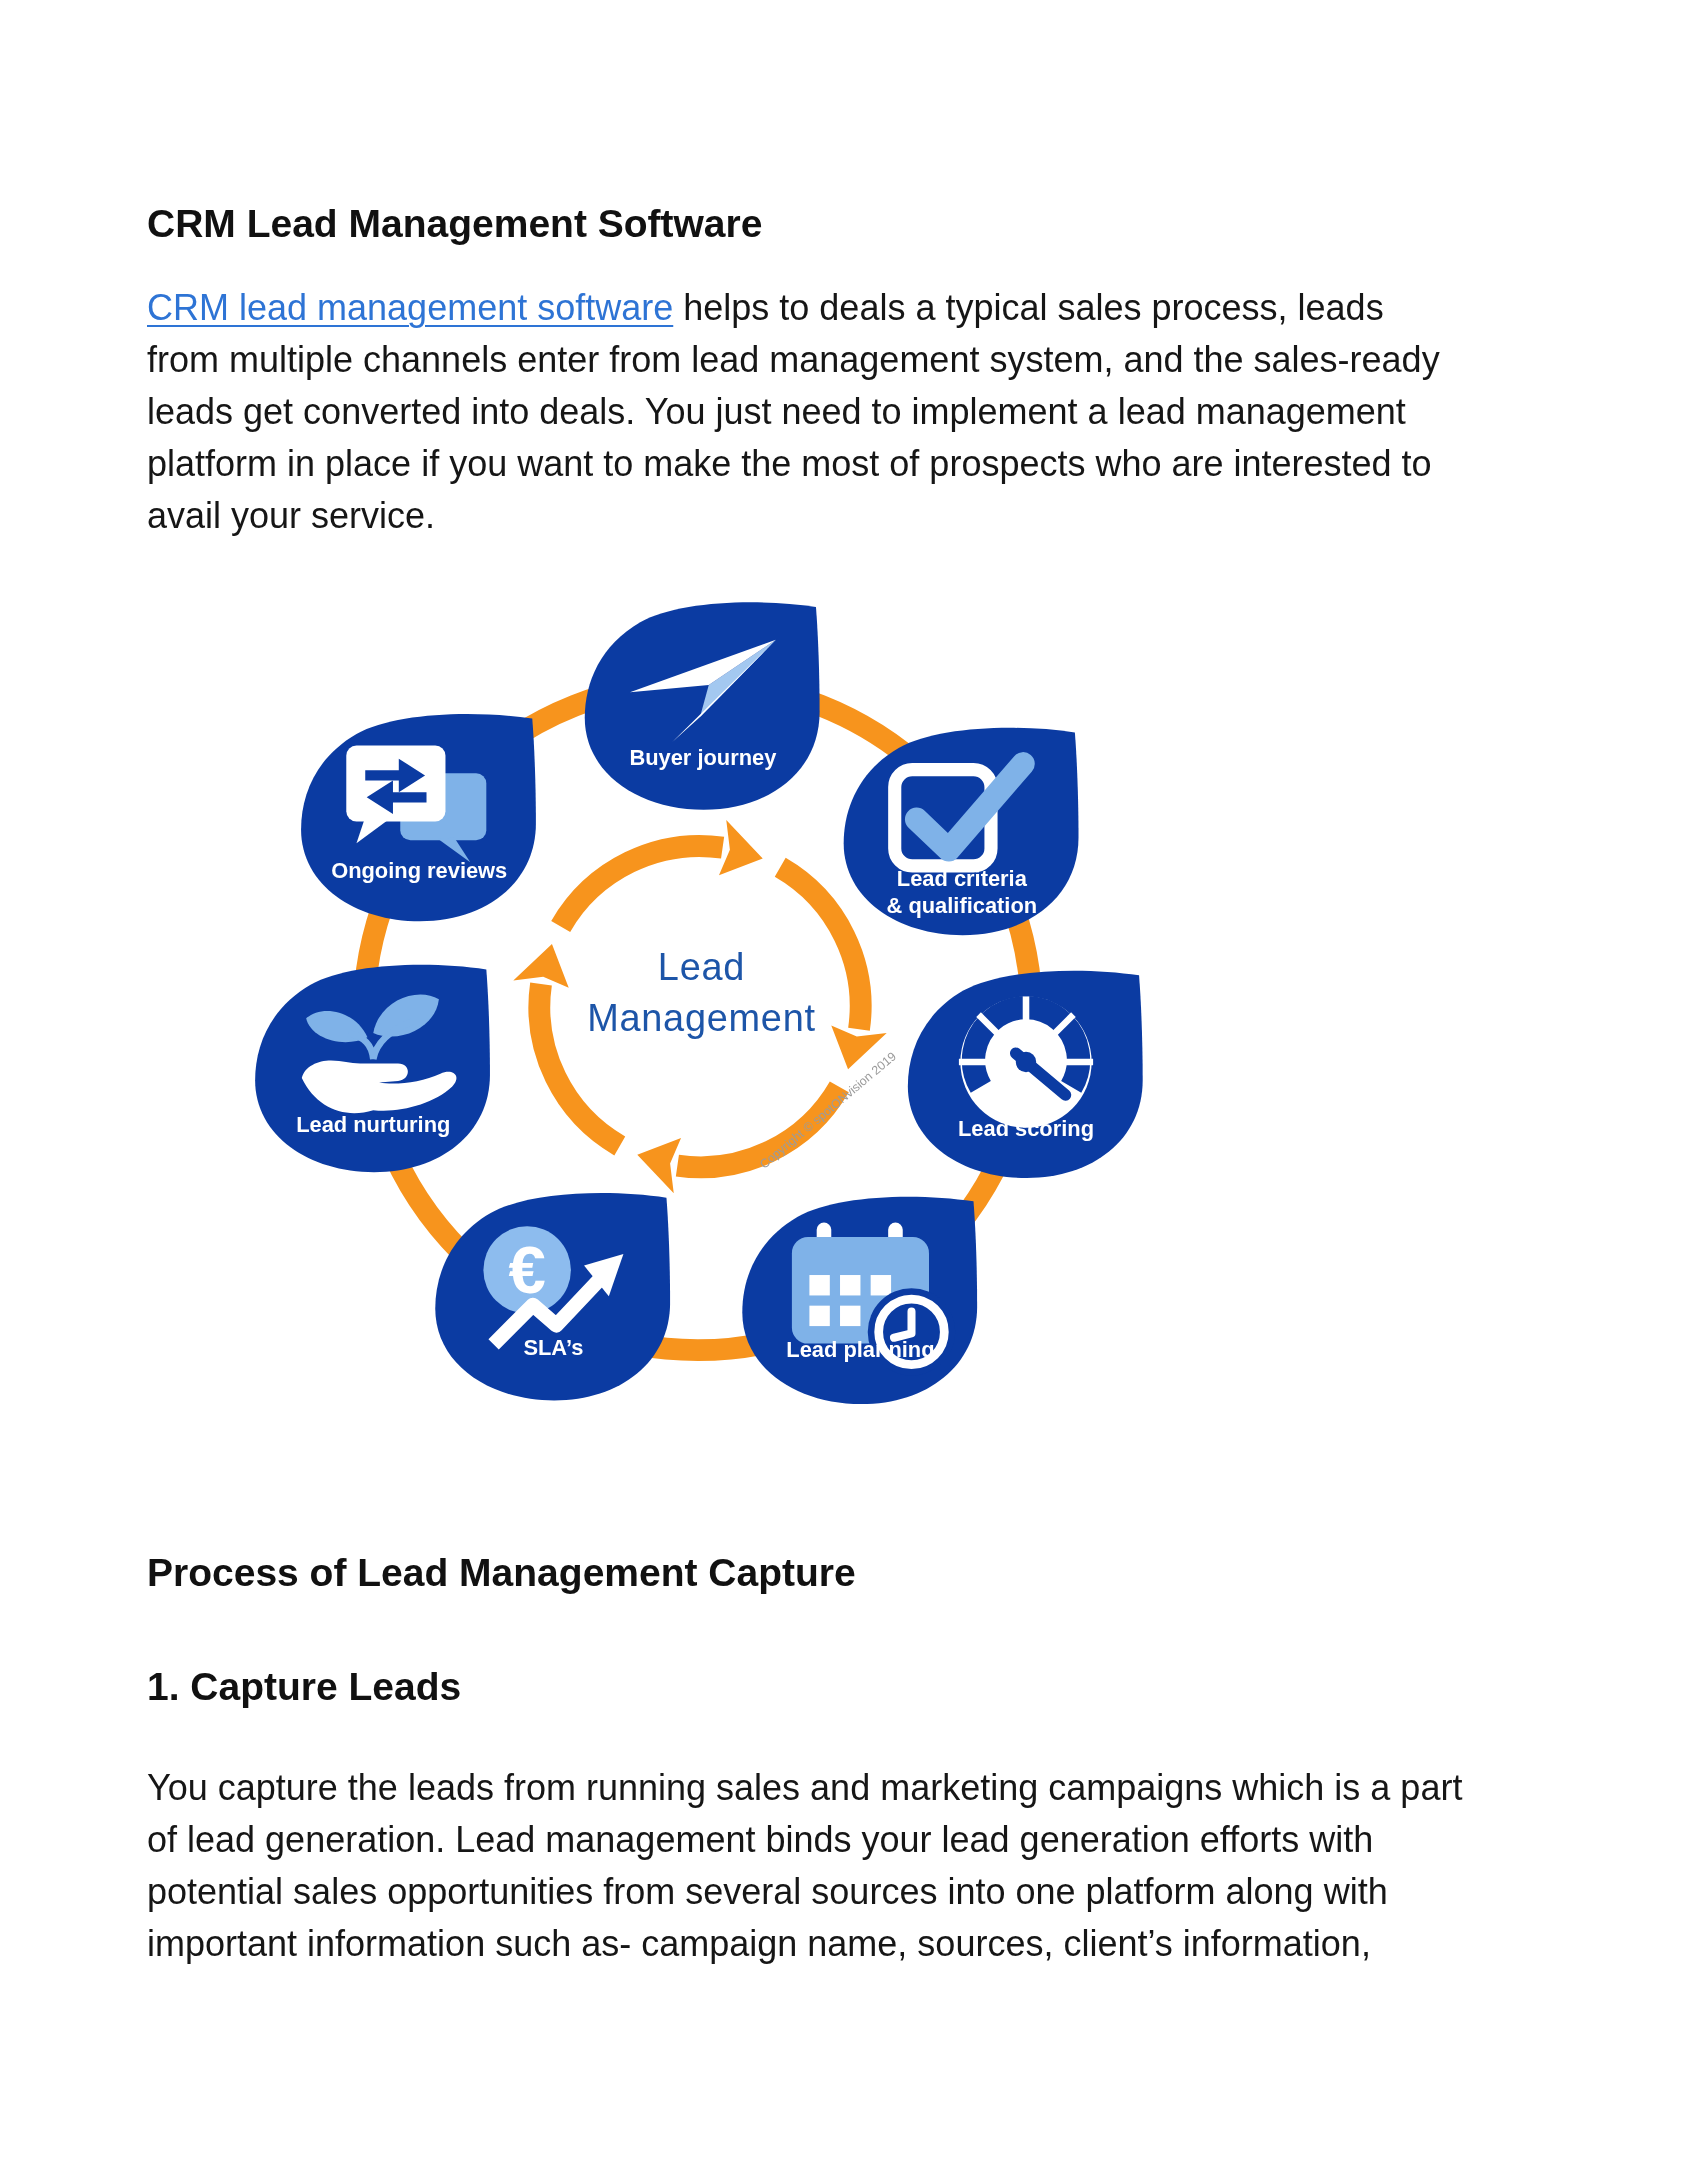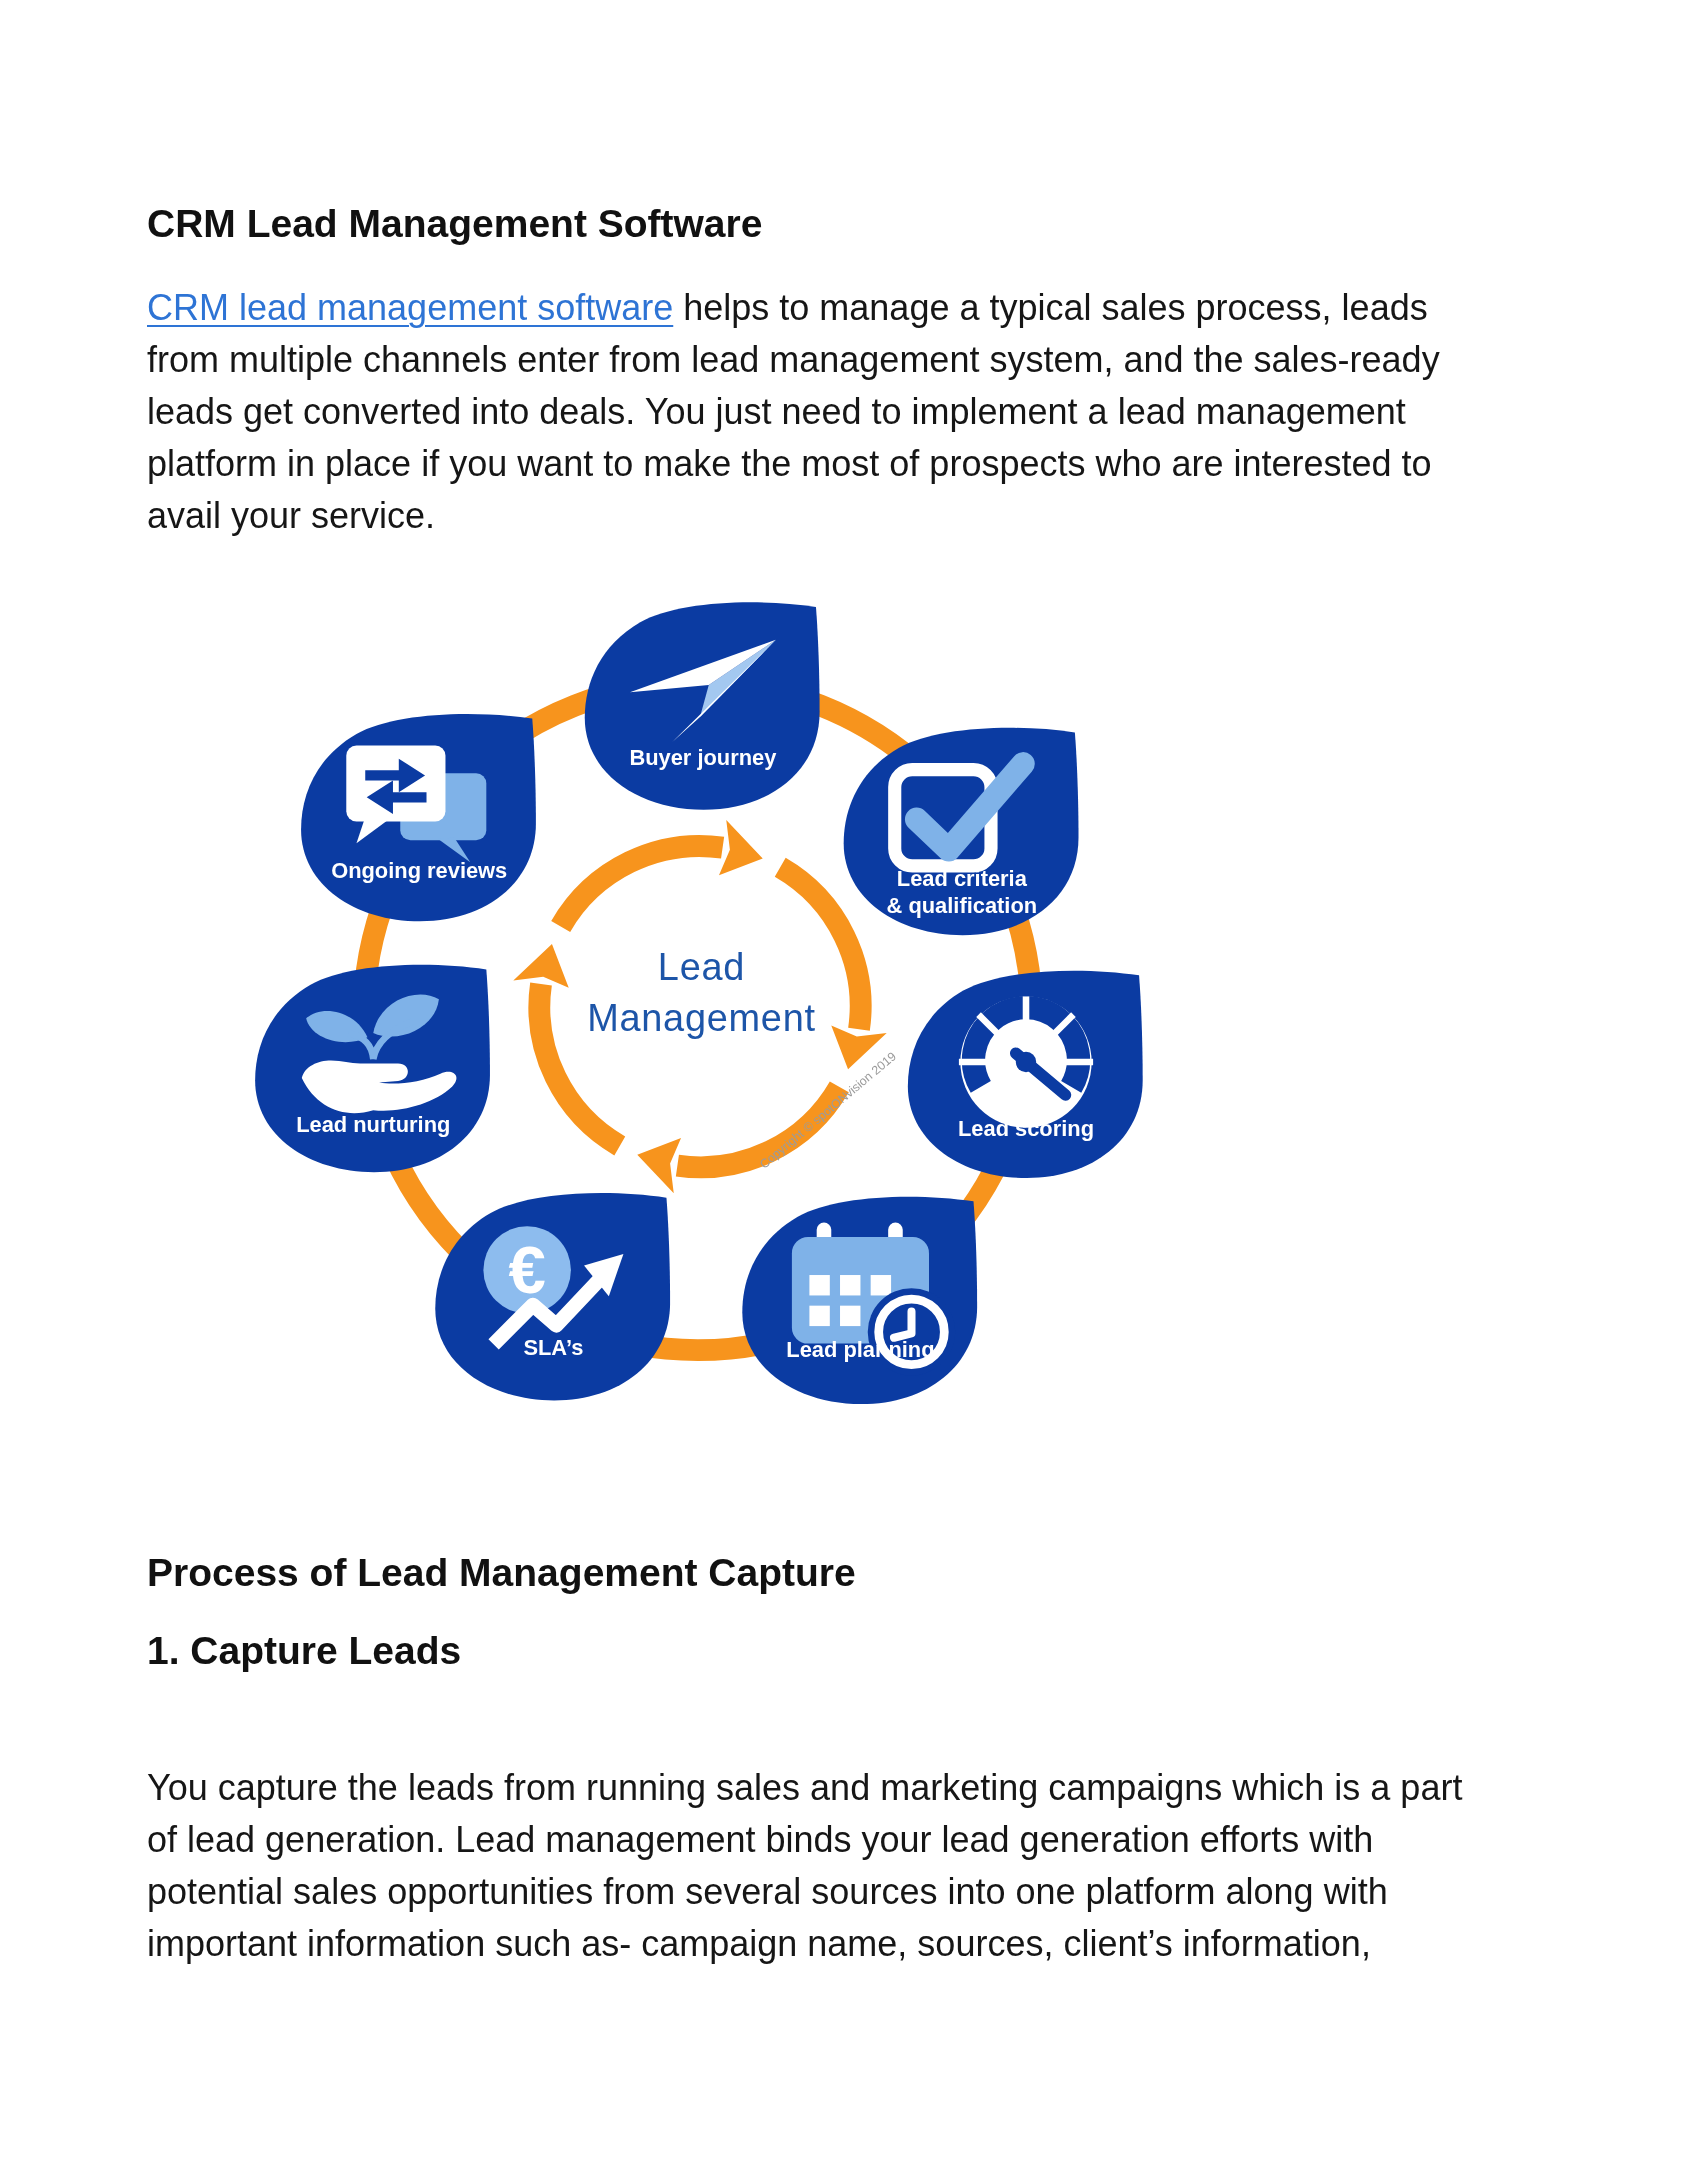--- a/index.html
+++ b/index.html
@@ -4,21 +4,21 @@
 <style>
   html,body { margin:0; padding:0; background:#ffffff; }
   body {
     width:1687px; height:2183px; position:relative; overflow:hidden;
     font-family:"Liberation Sans", sans-serif; color:#161616;
   }
   .abs { position:absolute; }
   h1,h2,h3 { margin:0; font-weight:bold; color:#111; font-size:39px; line-height:45px; }
   #h1 { left:147px; top:201px; }
   #h2 { left:147px; top:1550px; }
-  #h3 { left:147px; top:1628px; }
+  #h3 { left:147px; top:1664px; }
   .para {
     left:147px; width:1503px; font-size:36px; line-height:52px;
     white-space:pre-line; margin:0;
   }
   #p1 { top:282px; }
   #p2 { top:1762px; }
   .pline { display:block; }
   a.doclink { color:#2e74d5; text-decoration:underline; text-decoration-thickness:2.2px; text-underline-offset:5.1px; }
   #diagram { left:244px; top:580px; width:912px; height:846px; }
   svg text.nodelabel {
@@ -37,21 +37,21 @@
     font-weight:bold; font-size:92px; text-anchor:middle;
   }
 </style>
 </head>
 <body>
 
 <div class="page">
 
   <h1 id="h1" class="abs">CRM Lead Management Software</h1>
 
-  <p id="p1" class="abs para"><span class="pline"><a href="#" class="doclink">CRM lead management software</a><span> helps to manage a typical sales process, leads</span></span><span class="pline">from multiple channels enter from lead management system, and the sales-ready
+  <p id="p1" class="abs para"><span class="pline"><a href="#" class="doclink">CRM lead management software</a><span> helps to deals a typical sales process, leads</span></span><span class="pline">from multiple channels enter from lead management system, and the sales-ready
 leads get converted into deals. You just need to implement a lead management
 platform in place if you want to make the most of prospects who are interested to
 avail your service.</span></p>
 
   <div id="diagram" class="abs">
     <svg width="912" height="846" viewBox="0 0 1250 1160" xmlns="http://www.w3.org/2000/svg">
 
       <circle cx="622" cy="598" r="458" fill="none" stroke="#f7941d" stroke-width="30"></circle>
 
       <g>

